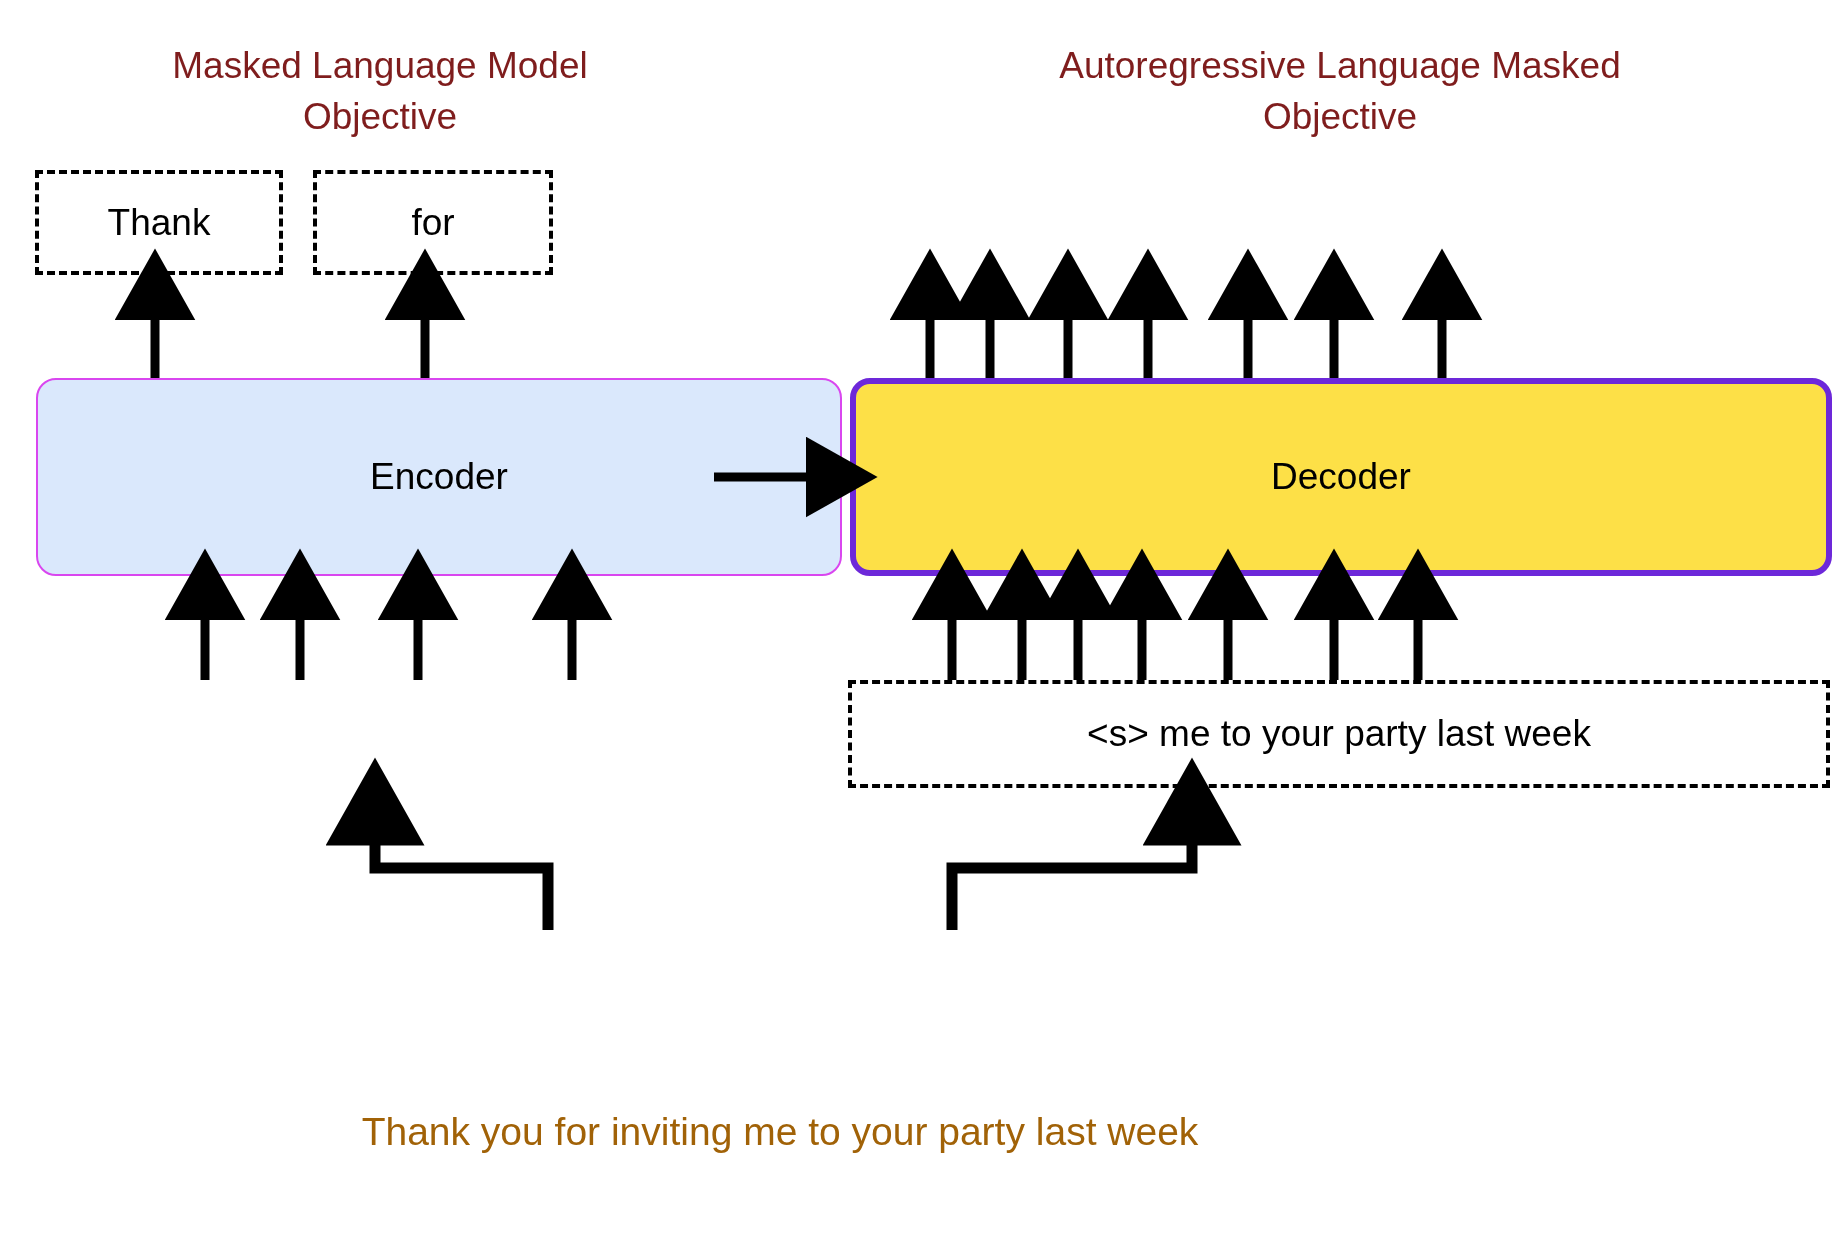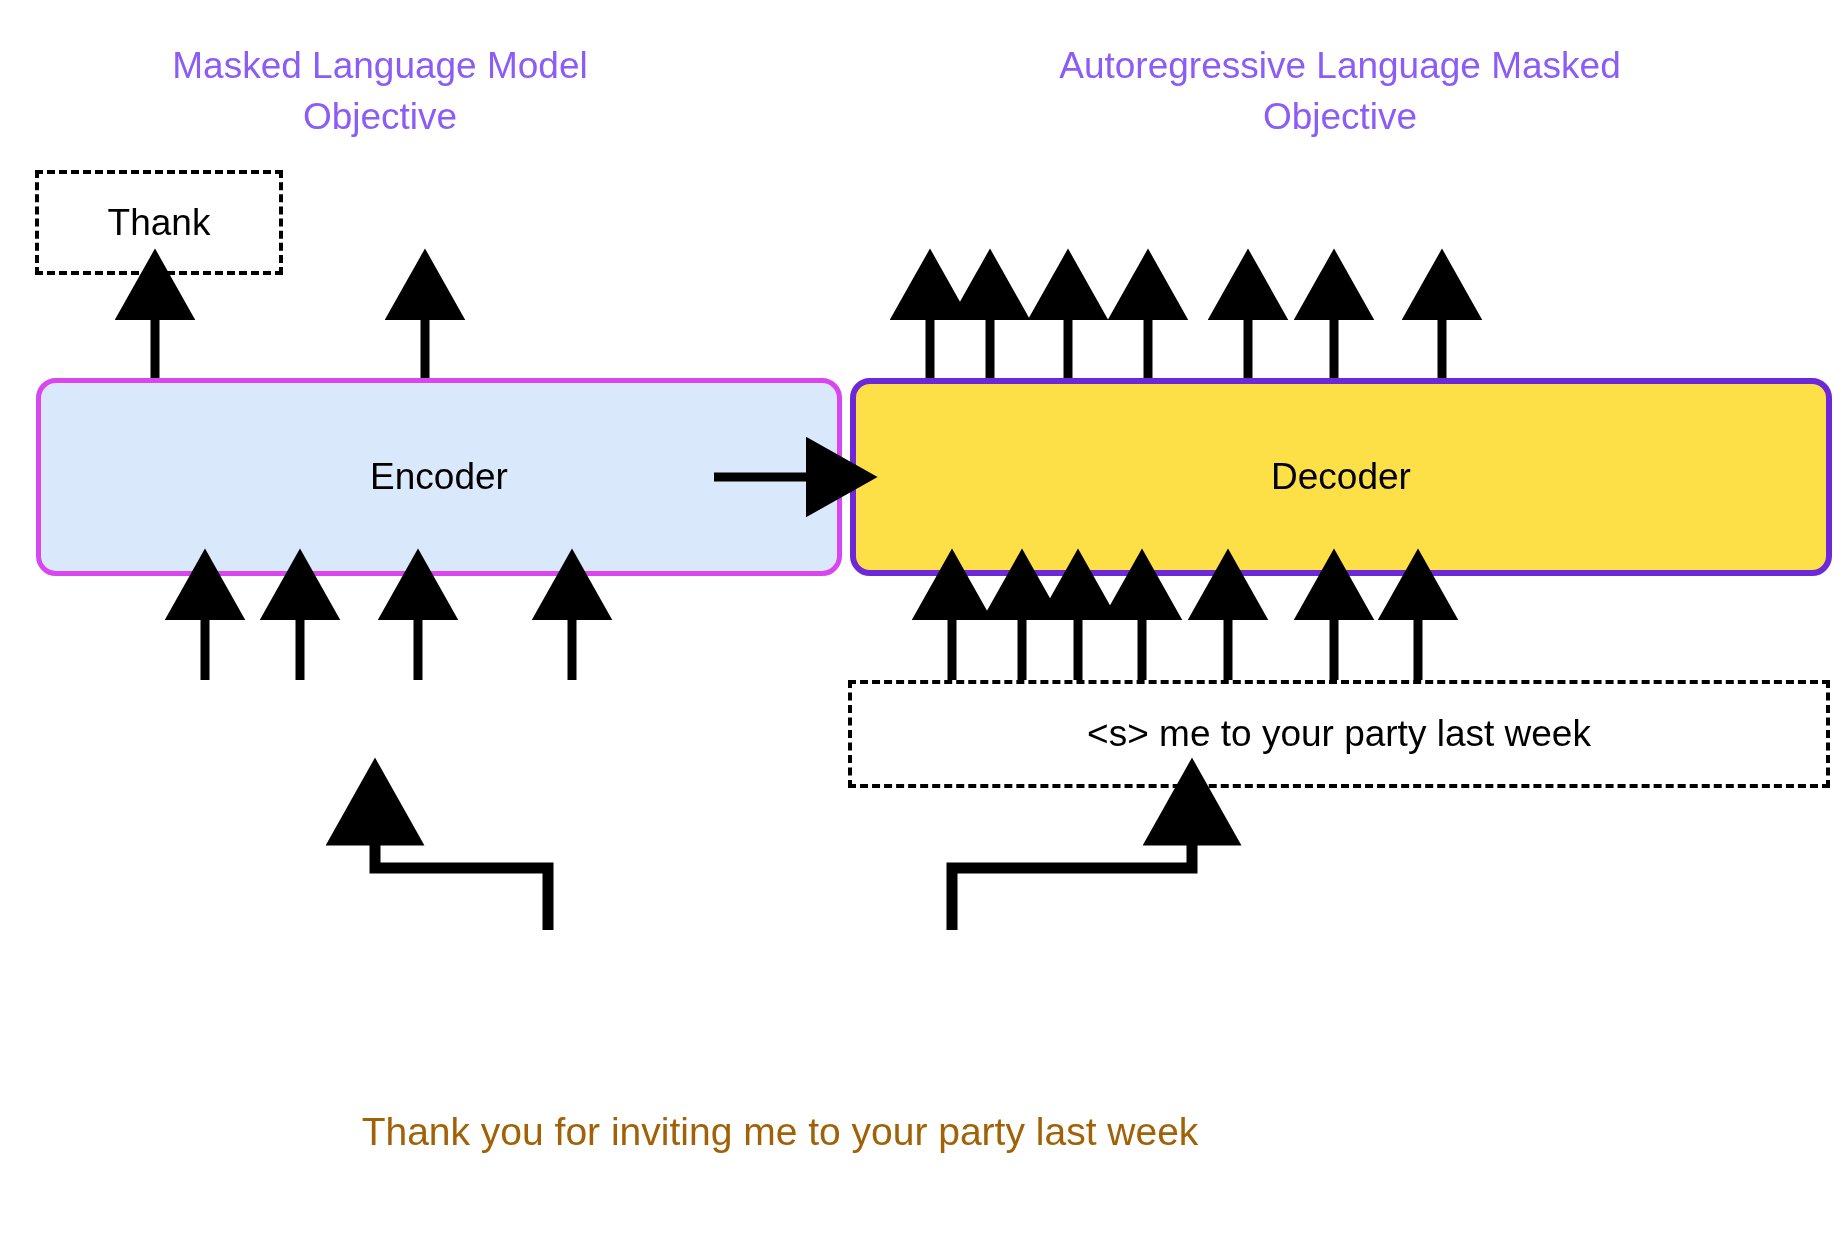--- a/index.html
+++ b/index.html
@@ -1,41 +1,44 @@
 <!DOCTYPE html>
 <html><head>
 <meta charset="utf-8">
 <style>
   html,body{margin:0;padding:0;background:#ffffff;}
   body{font-family:"Liberation Sans", sans-serif;}
   #stage{position:relative;width:1844px;height:1244px;background:#ffffff;overflow:hidden;}
-  .ttl{position:absolute;text-align:center;font-size:37px;line-height:51px;color:#8b5cf6;white-space:pre-line;}
+  .ttl{position:absolute;text-align:center;font-size:37px;line-height:51px;color:#7f1d1d;white-space:pre-line;}
   .dbox{position:absolute;border:4px dashed #000;background:transparent;box-sizing:border-box;display:flex;align-items:center;justify-content:center;}
   .dbox span{font-size:37px;color:#000;white-space:nowrap;}
   .rbox{position:absolute;border-radius:20px;box-sizing:border-box;display:flex;align-items:center;justify-content:center;}
   .rbox span{font-size:37px;color:#000;}
   .caption{position:absolute;font-size:39px;color:#a16207;white-space:nowrap;text-align:center;}
   svg.overlay{position:absolute;left:0;top:0;width:1844px;height:1244px;pointer-events:none;}
 </style>
 </head>
 <body>
 
 <div id="stage">
 
   <div class="ttl" style="left:40px; top:40px; width:680px;">Masked Language Model
 Objective</div>
   <div class="ttl" style="left:840px; top:40px; width:1000px;">Autoregressive Language Masked
 Objective</div>
 
   <div class="dbox" style="left:35px; top:170px; width:248px; height:105px;">
     <span>Thank</span>
   </div>
+  <div class="dbox" style="left:313px; top:170px; width:240px; height:105px;">
+    <span>for</span>
+  </div>
 
 
-  <div class="rbox" style="left:36px; top:378px; width:806px; height:198px; background:#dae8fc; border:5px solid #d946ef;">
+  <div class="rbox" style="left:36px; top:378px; width:806px; height:198px; background:#dae8fc; border:2px solid #d946ef;">
     <span>Encoder</span>
   </div>
 
   <div class="rbox" style="left:850px; top:378px; width:982px; height:198px; background:#fde047; border:6px solid #6d28d9;">
     <span>Decoder</span>
   </div>
 
 
   <div class="dbox" style="left:848px; top:680px; width:982px; height:108px;">
     <span>&lt;s&gt; me to your party last week</span>

